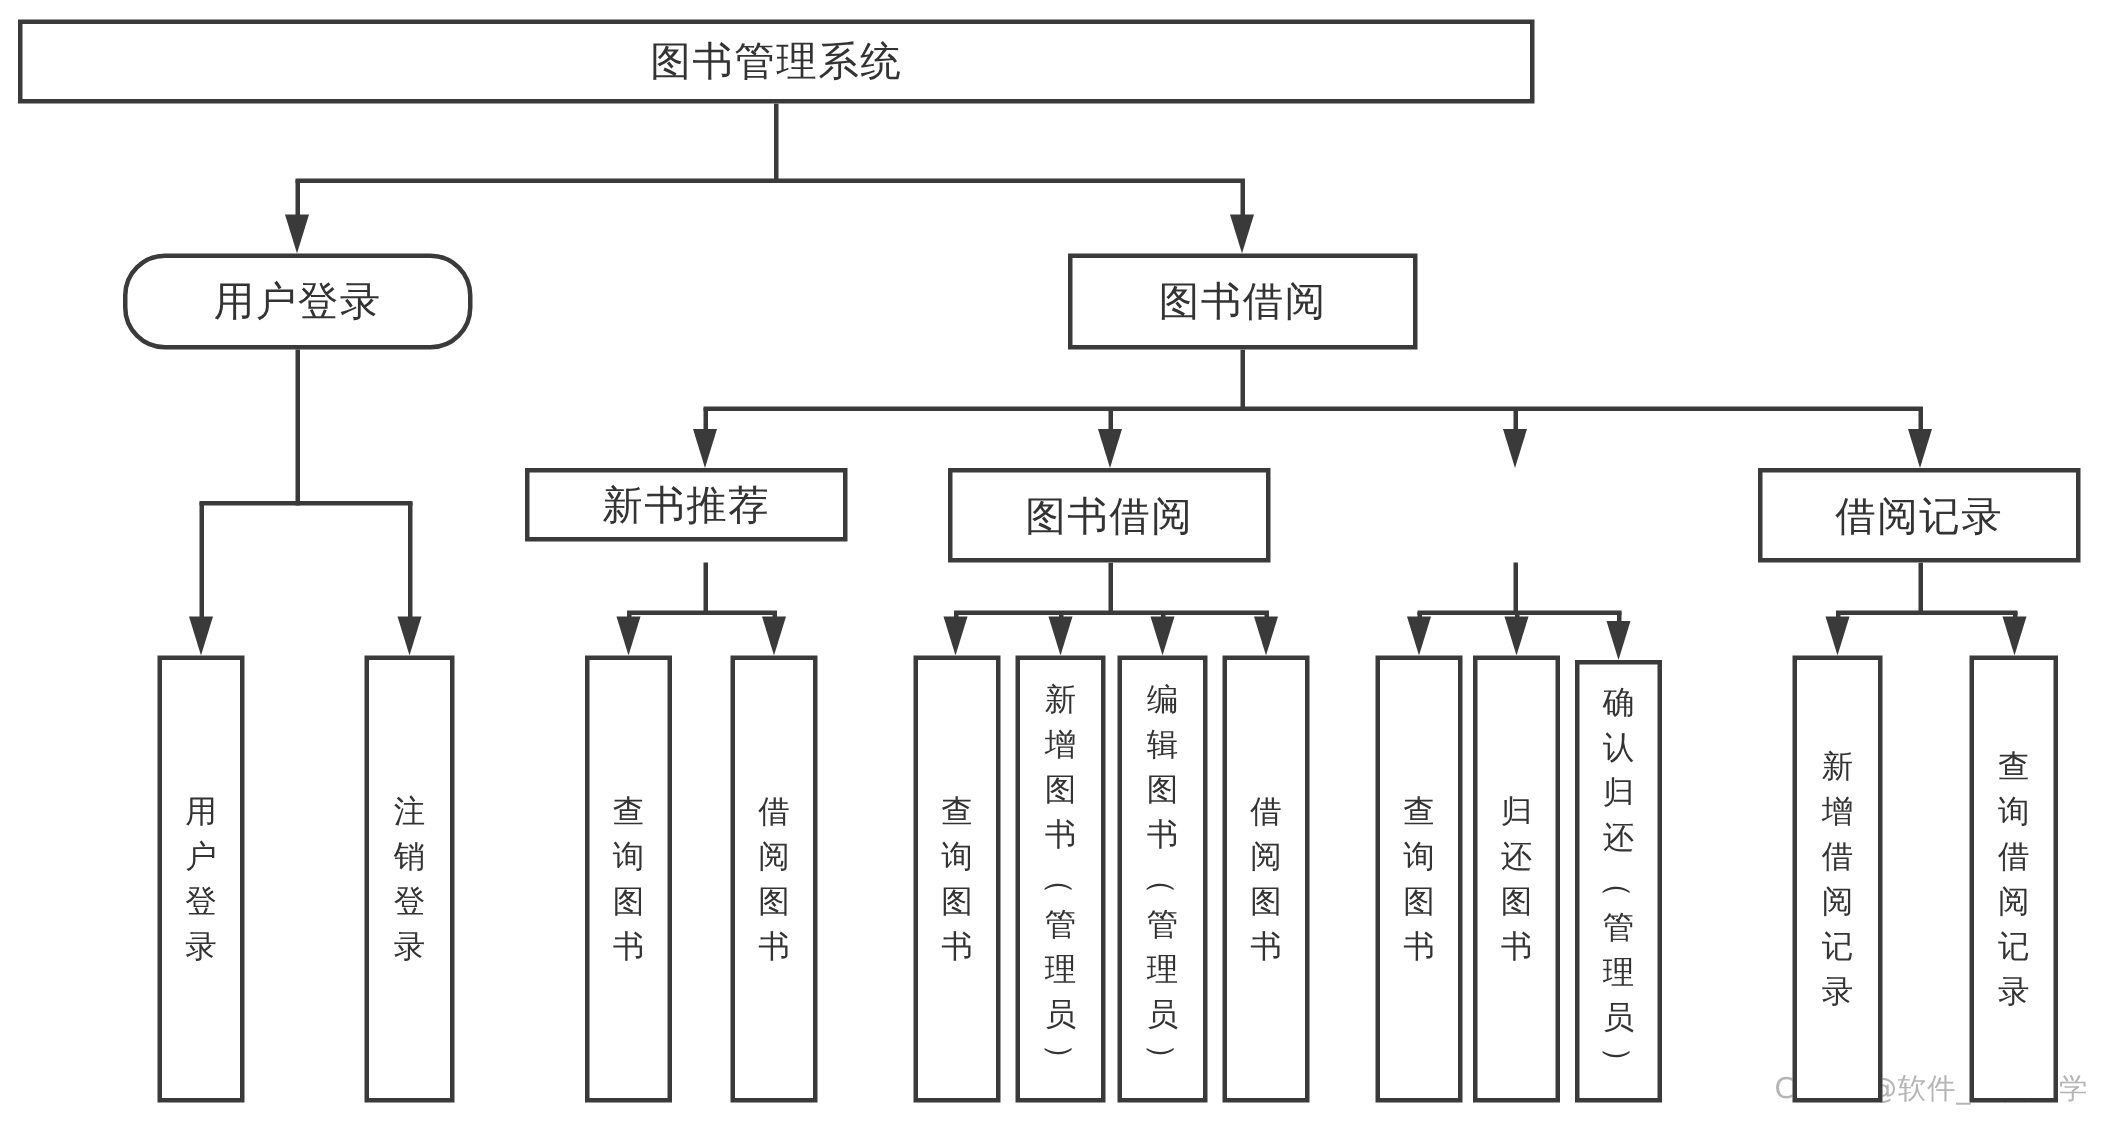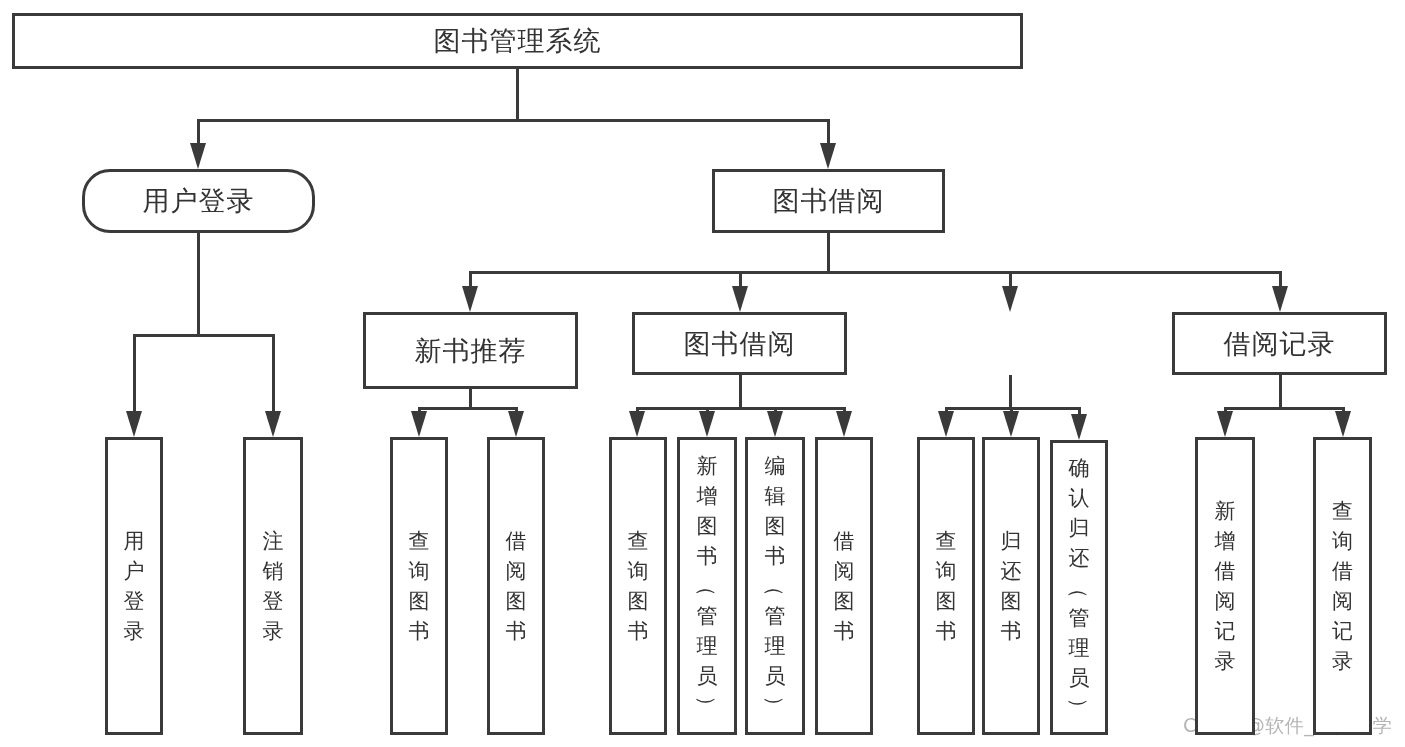--- a/index.html
+++ b/index.html
@@ -126,21 +126,21 @@
     <div class="arrowhead" style="left: 1335px; top: 411px;"></div>
     <div class="node" style="left: 12px; top: 13px; width: 1011px; height: 56px;">
       <div class="hlabel">图书管理系统</div>
     </div>
     <div class="node" style="left: 82px; top: 169px; width: 233px; height: 64px; border-radius: 28px;">
       <div class="hlabel">用户登录</div>
     </div>
     <div class="node" style="left: 712px; top: 169px; width: 233px; height: 64px;">
       <div class="hlabel">图书借阅</div>
     </div>
-    <div class="node" style="left: 363px; top: 312px; width: 215px; height: 77px;">
+    <div class="node" style="left: 350px; top: 312px; width: 215px; height: 49px;">
       <div class="hlabel">新书推荐</div>
     </div>
     <div class="node" style="left: 632px; top: 312px; width: 215px; height: 63px;">
       <div class="hlabel">图书借阅</div>
     </div>
     <div class="node" style="left: 1172px; top: 312px; width: 215px; height: 63px;">
       <div class="hlabel">借阅记录</div>
     </div>
     <div class="node" style="left: 105px; top: 437px; width: 58px; height: 298px;">
       <div class="vtext">

